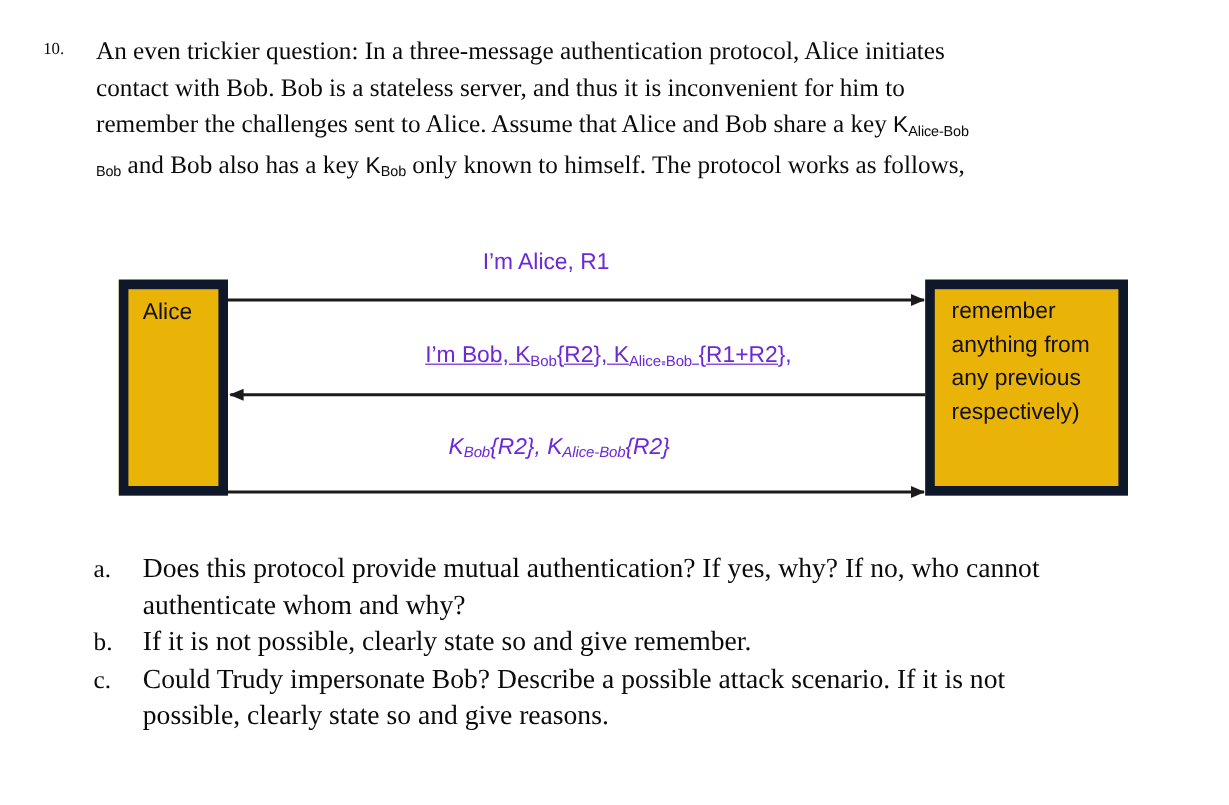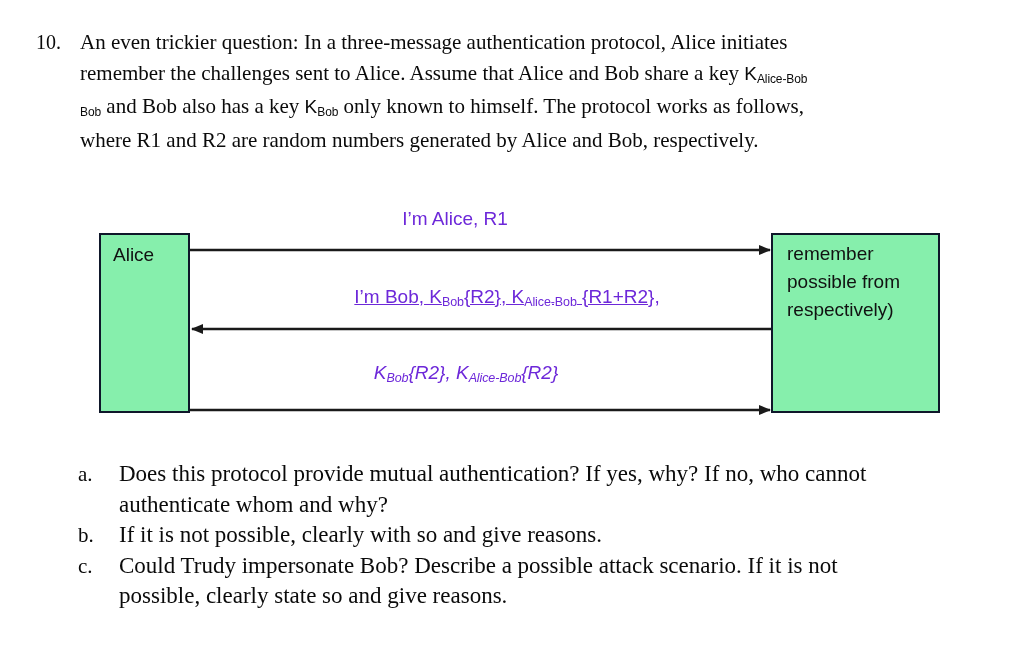--- a/index.html
+++ b/index.html
@@ -23,21 +23,21 @@
     top: 27px;
     width: 952px;
   }
   .q-row {
     display: flex;
     align-items: flex-start;
   }
   .q-marker {
     width: 44px;
     flex: 0 0 44px;
-    font-size: 20px;
+    font-size: 14px;
     line-height: 30.5px;
     text-align: left;
   }
   .q-body {
     flex: 1 1 auto;
     font-size: 21px;
     line-height: 30.5px;
     text-align: justify;
     text-justify: inter-word;
     hyphens: none;
@@ -68,22 +68,22 @@
     width: 1024px;
     height: 671px;
     pointer-events: none;
   }
   .diagram svg {
     display: block;
   }
 
   .node-box {
     position: absolute;
-    border: 2px solid #0f172a;
-    background: #86efac;
+    border: 8px solid #0f172a;
+    background: #eab308;
     box-sizing: border-box;
     font-family: "Liberation Sans", "DejaVu Sans", sans-serif;
     color: #111111;
   }
   #alice-box {
     left: 99px;
     top: 233px;
     width: 91px;
     height: 180px;
   }
@@ -151,25 +151,25 @@
   }
 </style>
 </head>
 <body>
 
 <div class="question">
   <div class="q-row">
     <div class="q-marker">10.</div>
     <div class="q-body">
       <div>An even trickier question: In a three-message authentication protocol, Alice initiates</div>
+      <div>contact with Bob. Bob is a stateless server, and thus it is inconvenient for him to</div>
       <div>
         <span>remember the challenges sent to Alice. Assume that Alice and Bob share a key</span><span class="keysym"> <span>K</span><sub>Alice-Bob</sub></span>
       </div>
       <div><span class="keysym"><sub>Bob</sub></span> <span>and Bob also has a key</span> <span class="keysym"><span>K</span><sub>Bob</sub></span> <span>only known to himself. The protocol works as follows,</span></div>
-      <div class="lastline">where R1 and R2 are random numbers generated by Alice and Bob, respectively.</div>
     </div>
   </div>
 </div>
 
 <div class="diagram">
   <svg width="1024" height="671" xmlns="http://www.w3.org/2000/svg">
     <defs>
       <marker id="arrow-right" markerWidth="12" markerHeight="10" refX="11" refY="5" orient="auto" markerUnits="userSpaceOnUse">
         <path d="M0,0 L12,5 L0,10 z" fill="#1a1a1a"></path>
       </marker>
@@ -185,42 +185,43 @@
     <line x1="190" y1="410" x2="770" y2="410" stroke="#1a1a1a" stroke-width="2.4" marker-end="url(#arrow-right)"></line>
   </svg>
 
   <div class="node-box" id="alice-box">
     <div class="node-label">Alice</div>
   </div>
 
   <div class="node-box" id="bob-box">
     <div class="node-label">
       <div>remember</div>
-      <div>possible from</div>
+      <div>anything from</div>
+      <div>any previous</div>
       <div>respectively)</div>
     </div>
   </div>
 
   <div class="msg-label" id="msg-1">I’m Alice, R1</div>
   <div class="msg-label" id="msg-2">I’m Bob, K<sub>Bob</sub>{R2}, K<sub>Alice-Bob</sub> {R1+R2},</div>
   <div class="msg-label" id="msg-3">K<sub>Bob</sub>{R2}, K<sub>Alice-Bob</sub>{R2}</div>
 </div>
 
 <div class="subquestions">
   <div class="sub-row">
     <div class="sub-marker">a.</div>
     <div class="sub-body">
       <div>Does this protocol provide mutual authentication? If yes, why? If no, who cannot</div>
       <div class="lastline">authenticate whom and why?</div>
     </div>
   </div>
   <div class="sub-row">
     <div class="sub-marker">b.</div>
     <div class="sub-body">
-      <div class="lastline">If it is not possible, clearly with so and give reasons.</div>
+      <div class="lastline">If it is not possible, clearly state so and give remember.</div>
     </div>
   </div>
   <div class="sub-row">
     <div class="sub-marker">c.</div>
     <div class="sub-body">
       <div>Could Trudy impersonate Bob? Describe a possible attack scenario. If it is not</div>
       <div class="lastline">possible, clearly state so and give reasons.</div>
     </div>
   </div>
 </div>

